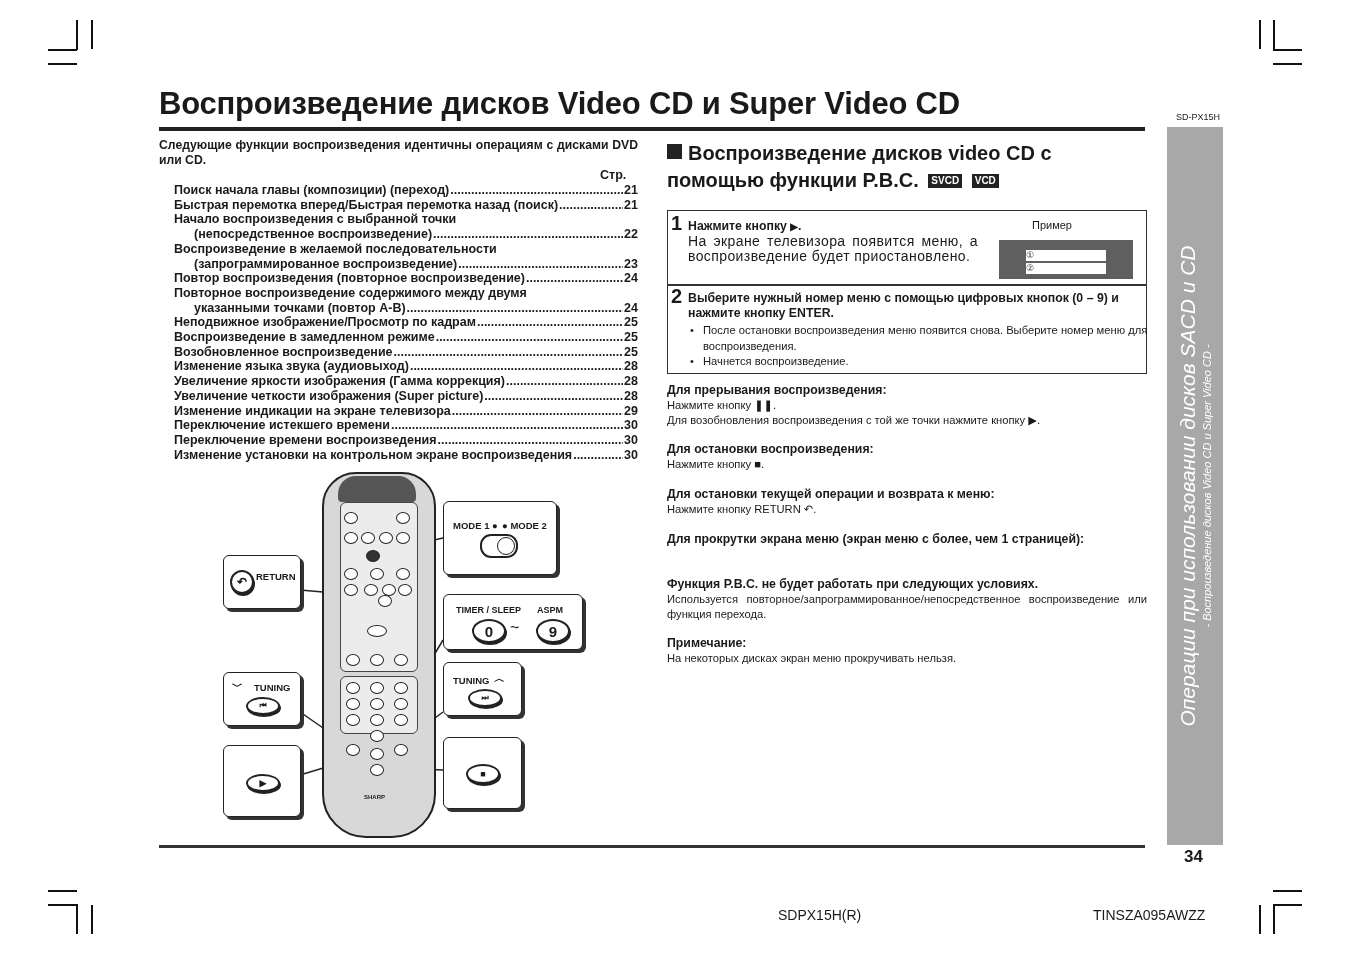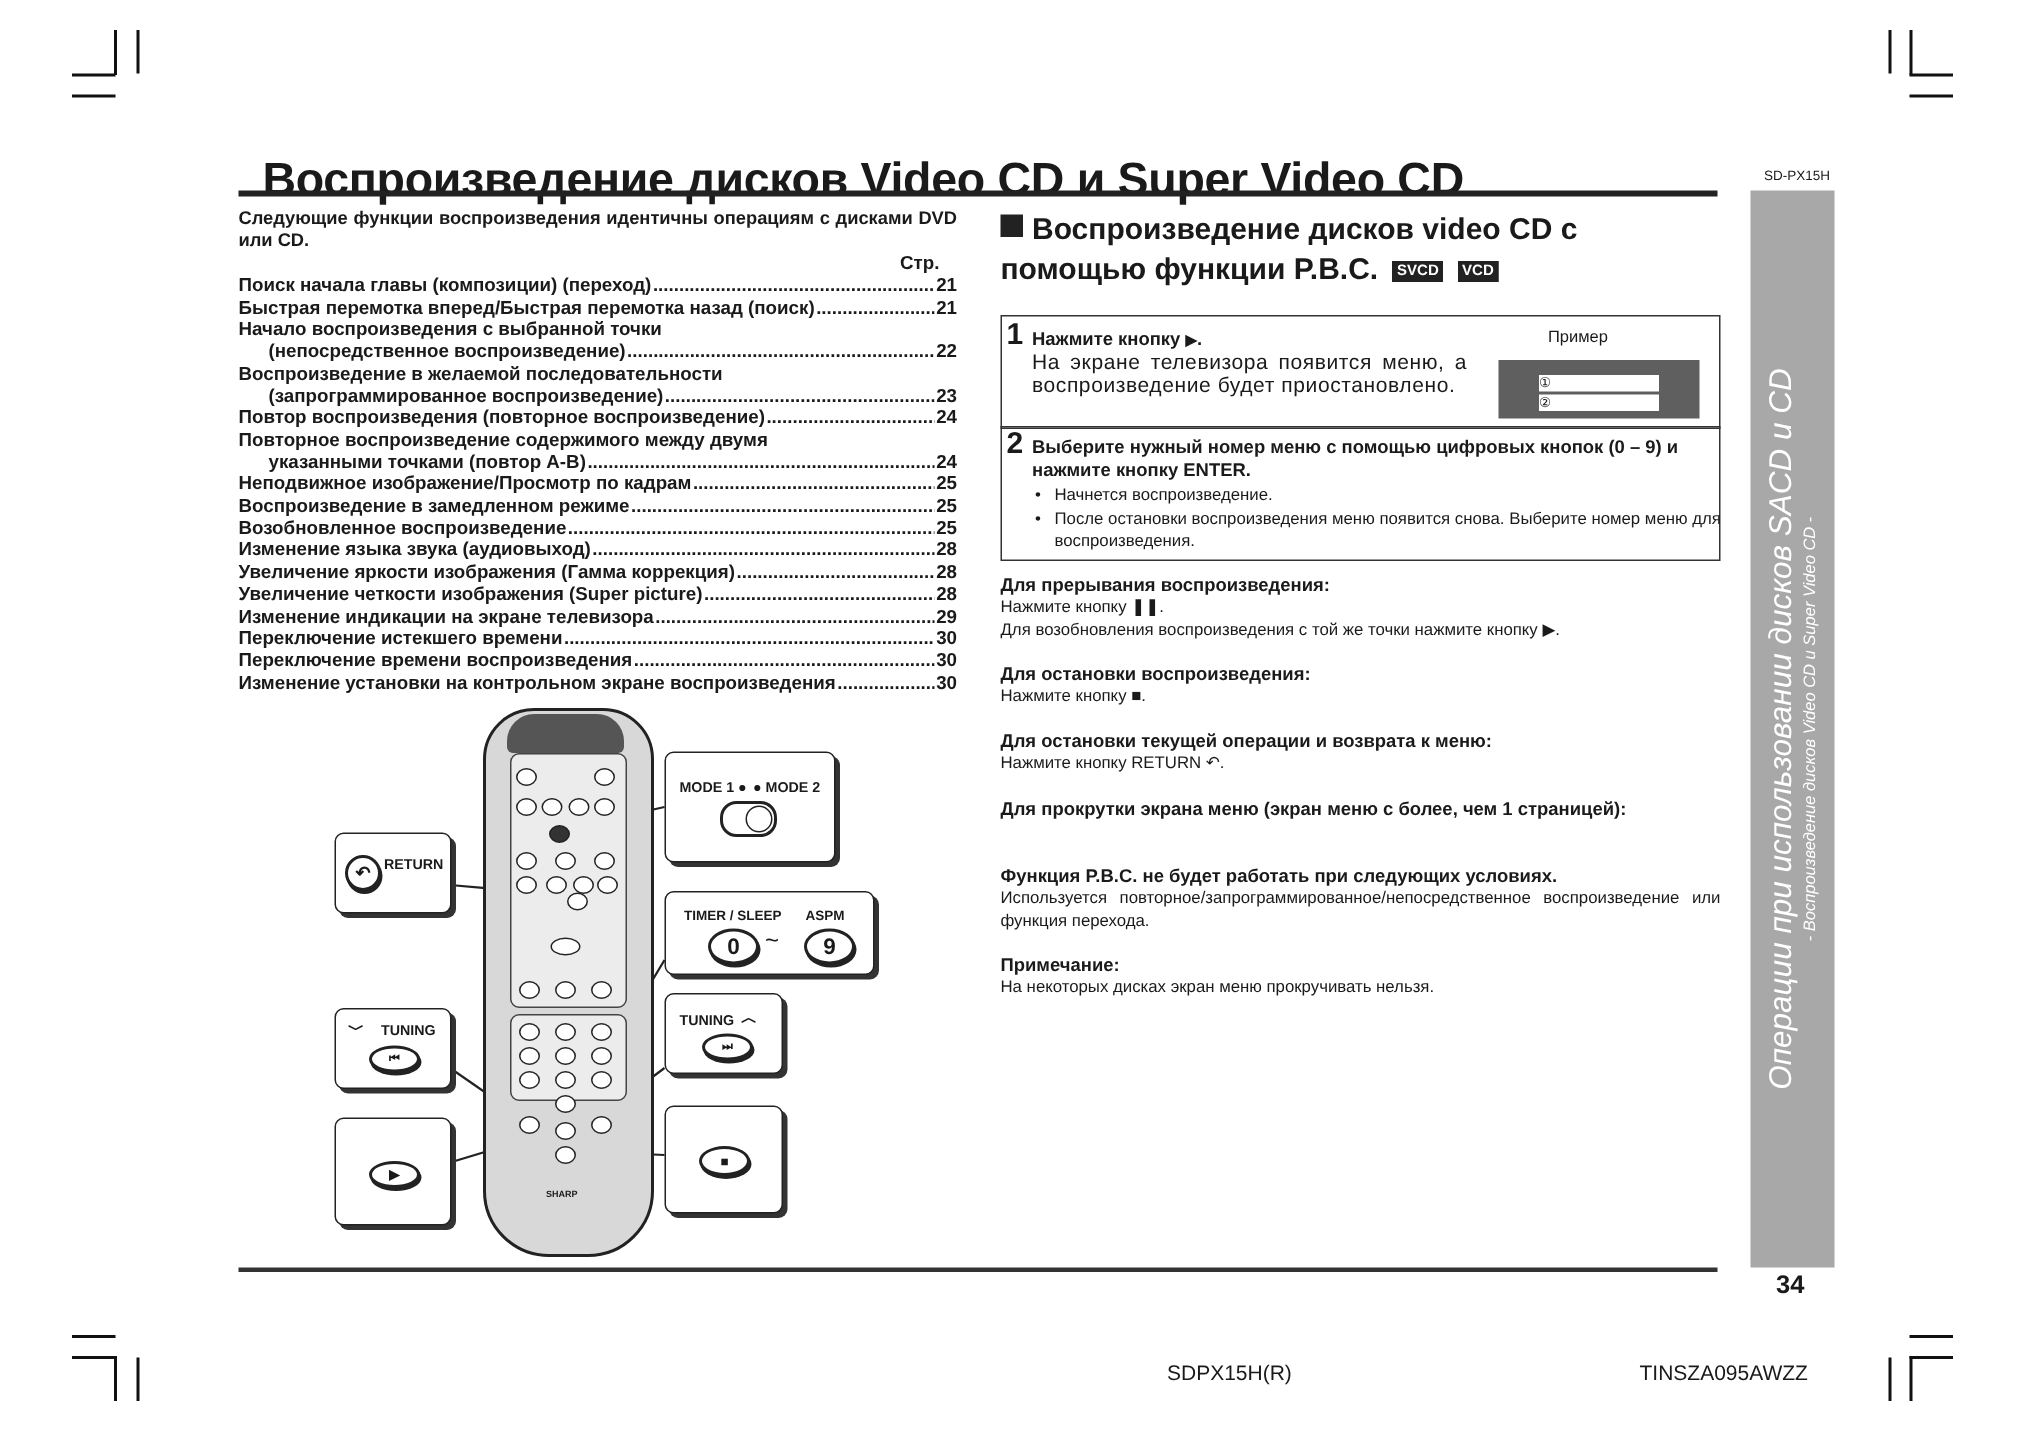--- a/index.html
+++ b/index.html
@@ -1,35 +1,35 @@
 <!DOCTYPE html>
 <html><head>
 <meta charset="utf-8">
 <style>
   html, body { margin:0; padding:0; background:#ffffff; }
   body { width:1351px; height:954px; position:relative; overflow:hidden; font-family:"Liberation Sans", sans-serif; color:#1a1a1a; }
   .abs { position:absolute; }
   .crop { position:absolute; background:#111; }
-  h1.title { position:absolute; left:159px; top:86px; margin:16px; font-size:31px; font-weight:bold; letter-spacing:-0.2px; white-space:nowrap; }
+  h1.title { position:absolute; left:159px; top:86px; margin:0; font-size:31px; font-weight:bold; letter-spacing:-0.2px; white-space:nowrap; }
   .rule-top { position:absolute; left:159px; top:127px; width:986px; height:4px; background:#222; }
   .rule-bottom { position:absolute; left:159px; top:845px; width:986px; height:3px; background:#333; }
   .model-small { position:absolute; left:1176px; top:112px; font-size:9px; }
   .side-band { position:absolute; left:1167px; top:127px; width:56px; height:718px; background:#a8a8a8; }
   .side-text { position:absolute; left:1195px; top:486px; transform:translate(-50%,-50%) rotate(-90deg); white-space:nowrap; color:#fff; text-align:center; }
   .side-main { font-size:21px; font-style:italic; font-weight:normal; display:block; line-height:24px; }
   .side-sub { font-size:11px; font-style:italic; display:block; line-height:14px; }
   .page-num { position:absolute; left:1184px; top:847px; font-size:17px; font-weight:bold; }
   .foot-left { position:absolute; left:778px; top:907px; font-size:14px; }
   .foot-right { position:absolute; left:1093px; top:907px; font-size:14px; }
 
   
   .intro { position:absolute; left:159px; top:138px; width:479px; font-size:12.2px; font-weight:bold; line-height:15px; text-align:justify; }
   .str-label { position:absolute; left:600px; top:168px; font-size:12.5px; font-weight:bold;text-align:right; }
   .toc { position:absolute; left:159px; top:183px; width:479px; font-size:12.5px; font-weight:bold; line-height:14.7px; }
-  .toc-row { display:flex; align-items:baseline; white-space:nowrap; }
+  .toc-row { display:flex; align-items:baseline; white-space:nowrap;margin-left:15px; }
   .toc-row .txt { flex:0 0 auto; }
   .toc-row .dots { flex:1 1 auto; overflow:hidden; margin:0 1px; }
   .toc-row .dots::after { content:"........................................................................................................................................................"; letter-spacing:0px; }
   .toc-row .pg { flex:0 0 auto; }
   .toc-row.indent .txt { padding-left:20px; }
 
   
   .sec-head { position:absolute; left:667px; top:140px; font-size:20px; font-weight:bold; line-height:27px; width:470px; }
   .sec-head .square { display:inline-block; width:15px; height:15px; background:#222; margin-right:6px; vertical-align:1px; }
   .badge { display:inline-block; background:#222; color:#fff; font-size:10px; font-weight:bold; padding:0 2px; line-height:12px; margin-left:4px; vertical-align:3px; border:1px solid #222; }
@@ -291,22 +291,22 @@
   <div class="example-screen">
     <div class="ex-row" style="top:10px;">①</div>
     <div class="ex-row" style="top:23px;">②</div>
   </div>
 </div>
 
 <div class="step-box step2">
   <span class="stepnum" style="left:3px;top:0px;">2</span>
   <span class="step-title" style="left:20px;top:6px;width:455px;line-height:15px;">Выберите нужный номер меню с помощью цифровых кнопок (0 – 9) и нажмите кнопку ENTER.</span>
   <ul class="bullets">
+    <li>После остановки воспроизведения меню появится снова. Выберите номер меню для воспроизведения.</li>
     <li>Начнется воспроизведение.</li>
-    <li>После остановки воспроизведения меню появится снова. Выберите номер меню для воспроизведения.</li>
   </ul>
 </div>
 
 <div class="note" style="top:383px;">
   <div class="h">Для прерывания воспроизведения:</div>
   <div class="b">Нажмите кнопку ❚❚.</div>
   <div class="b">Для возобновления воспроизведения с той же точки нажмите кнопку ▶.</div>
 </div>
 
 <div class="note" style="top:442px;">

